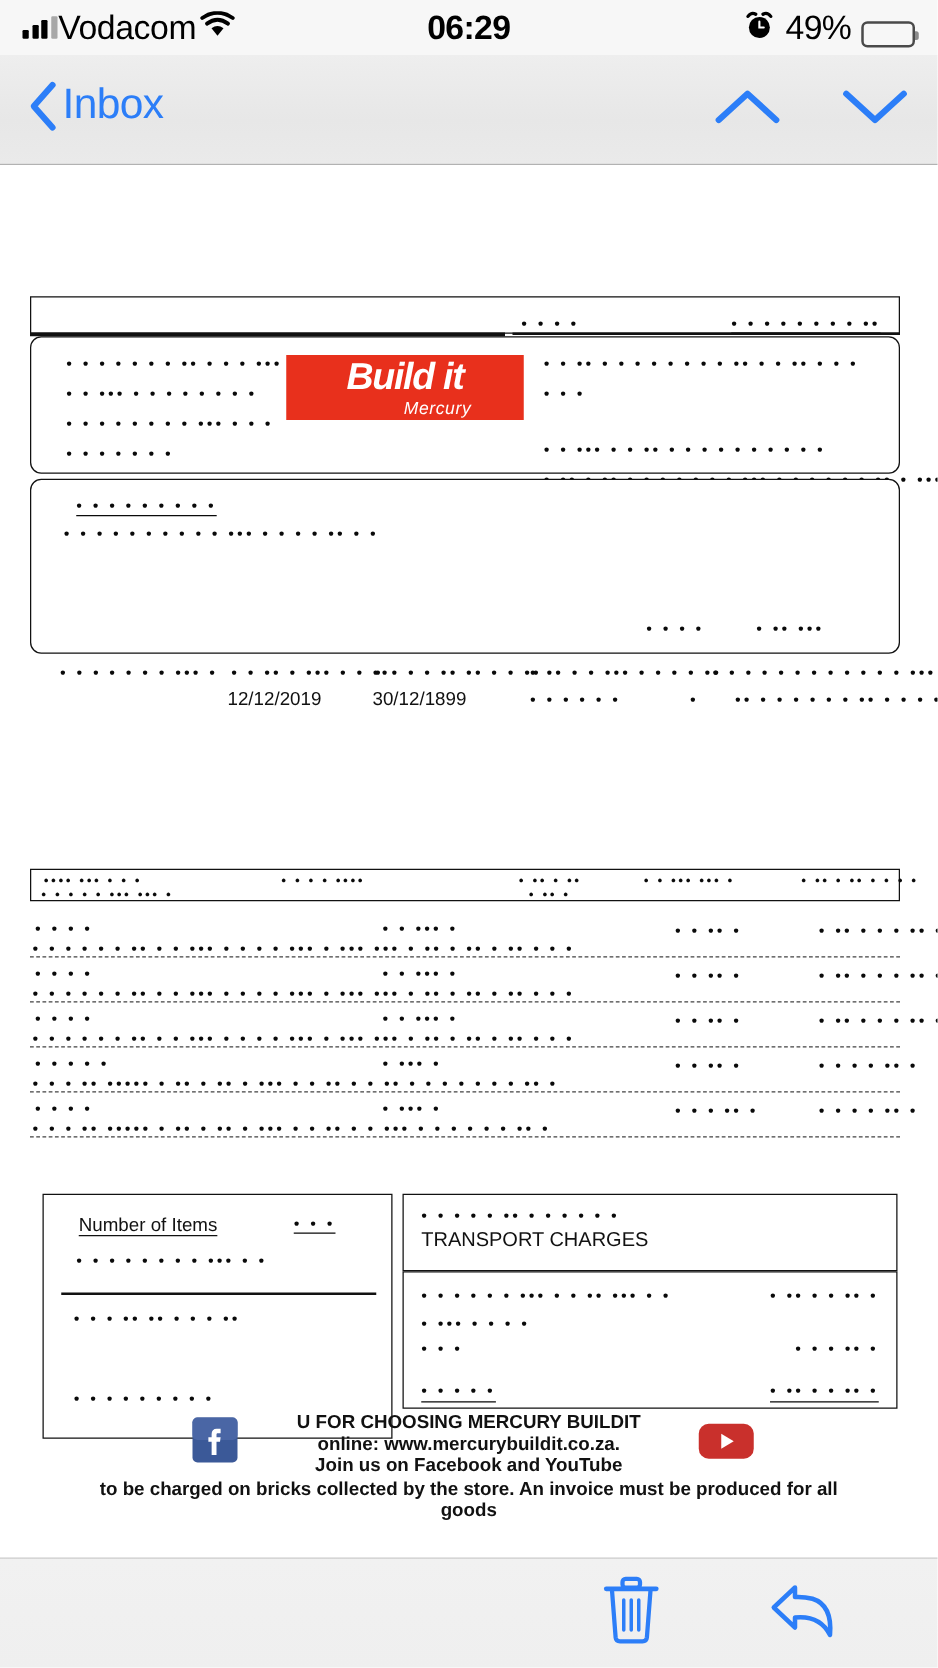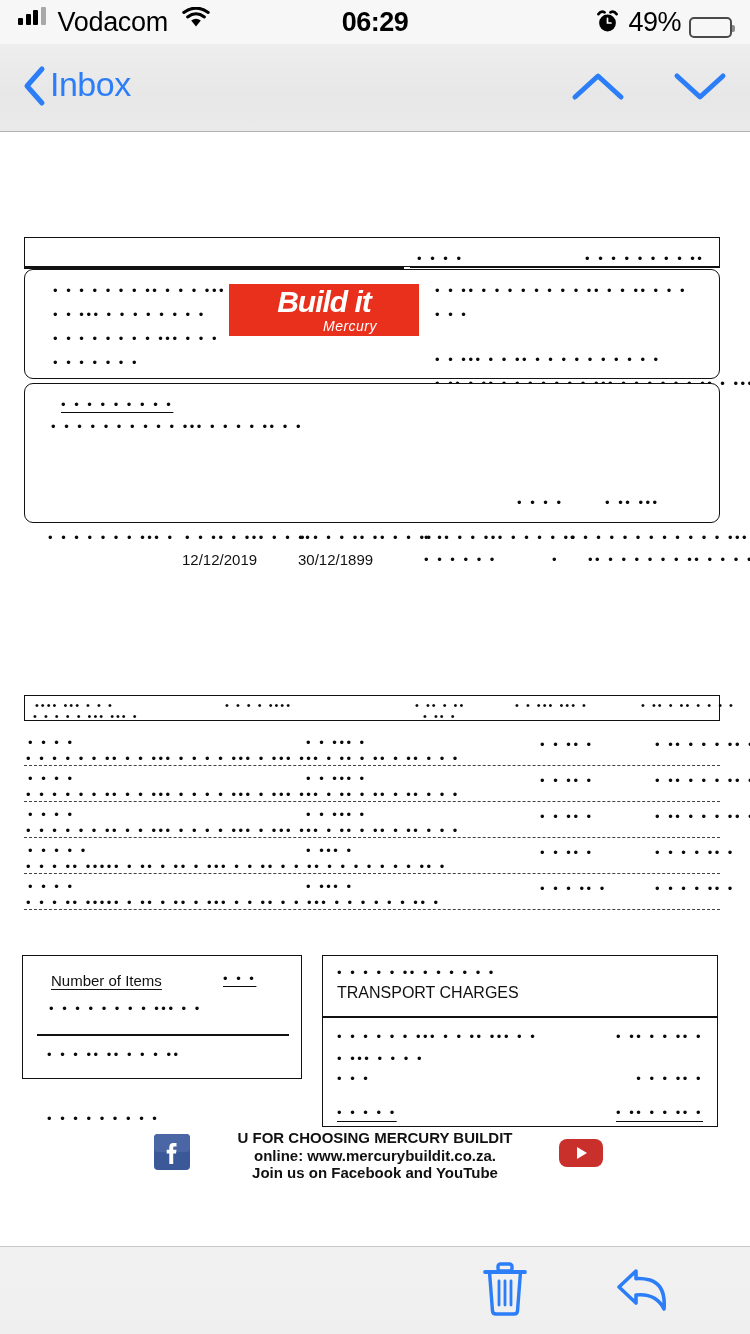--- a/index.html
+++ b/index.html
@@ -11,21 +11,21 @@
   }
 
   
   .status-bar {
     position: absolute; top: 0; left: 0;
     width: 750px; height: 44px;
     background: #f7f7f7;
     display: flex; align-items: center;
     padding: 0 18px;
   }
-  .sb-left { display: flex; gap: 12px; flex: 0 0 auto; }
+  .sb-left { display: flex; align-items: center; gap: 1px; flex: 0 0 auto; }
   .signal-bars { display: flex; align-items: flex-end; gap: 2.5px; height: 18px; }
   .signal-bars i { display: block; width: 5px; background: #000; border-radius: 1px; }
   .signal-bars i:nth-child(1) { height: 7px; }
   .signal-bars i:nth-child(2) { height: 11px; }
   .signal-bars i:nth-child(3) { height: 15px; }
   .signal-bars i:nth-child(4) { height: 18px; background: #a8a8a8; }
   .carrier { font-size: 27px; font-weight: 400; color: #000; letter-spacing: -0.3px; }
   .wifi-icon { margin-left: 2px; }
   .sb-center {
     position: absolute; left: 0; right: 0; top: 0; height: 44px;
@@ -130,21 +130,21 @@
   .irow { position: relative; height: 36px; }
   .irow .qty  { position: absolute; left: 28px;  top: 5px; }
   .irow .desc { position: absolute; left: 26px;  top: 21px; }
   .irow .prc  { position: absolute; left: 306px; top: 5px; }
   .irow .amt  { position: absolute; left: 540px; top: 7px; }
   .irow .tot  { position: absolute; left: 655px; top: 7px; }
   .irow .rule { position: absolute; left: 24px; top: 34px; width: 696px;
                 border-top: 1.4px dashed #222; opacity: .85; }
 
   
-  #noi-box  { left: 22px;  top: 822px; width: 280px; height: 124px; padding-left: 25px; }
+  #noi-box  { left: 34px;  top: 822px; width: 280px; height: 196px; padding-left: 25px; }
   #noi-title { position: absolute; left: 28px; top: 16px; font-size: 15px; color: #111;
                text-decoration: underline; text-underline-offset: 3px; }
   #noi-value { position: absolute; left: 200px; top: 16px; text-decoration: underline;
                text-underline-offset: 3px; }
   #noi-l2 { position: absolute; left: 26px; top: 46px; }
   #noi-hr { position: absolute; left: 14px; top: 78px; width: 252px; height: 2px; background: #111; }
   #noi-l3 { position: absolute; left: 24px; top: 92px; }
   #noi-l4 { position: absolute; left: 24px; top: 156px; }
 
   #trn-box  { left: 322px; top: 822px; width: 396px; height: 62px; }
@@ -375,20 +375,21 @@
       </span>
       <span class="yt-icon">
         <svg width="46" height="32" viewBox="0 0 46 32">
           <rect x="1" y="2" width="44" height="28" rx="8" fill="#c9302c"></rect>
           <path d="M19 10 L29 16 L19 22 Z" fill="#fff"></path>
         </svg>
       </span>
       <div class="f-head">U FOR CHOOSING MERCURY BUILDIT</div>
       <div class="f-head">online: www.mercurybuildit.co.za.</div>
       <div class="f-head">Join us on Facebook and YouTube</div>
+      <div class="f-body">to be charged on bricks collected by the store. An invoice must be produced for all goods</div>
 
     </div>
 
   </div>
 </div>
 
 <div class="toolbar">
   <span class="tb-btn">
     <span>
       <svg width="50" height="56" viewBox="0 0 50 56">

